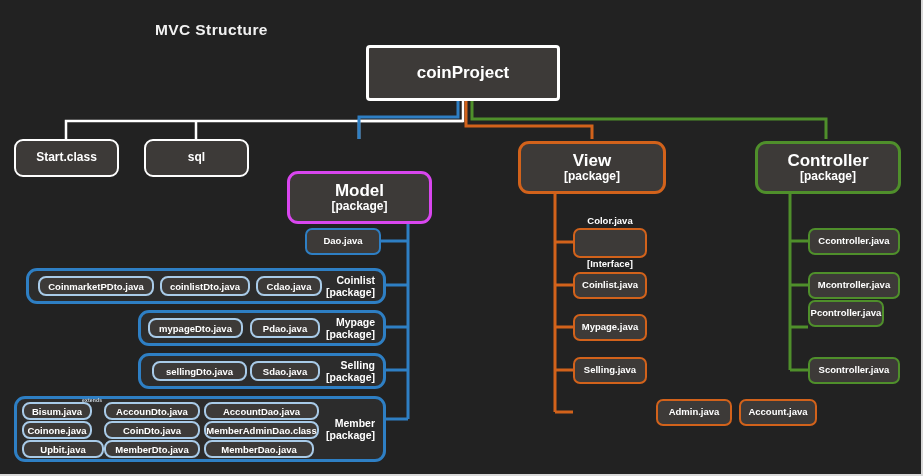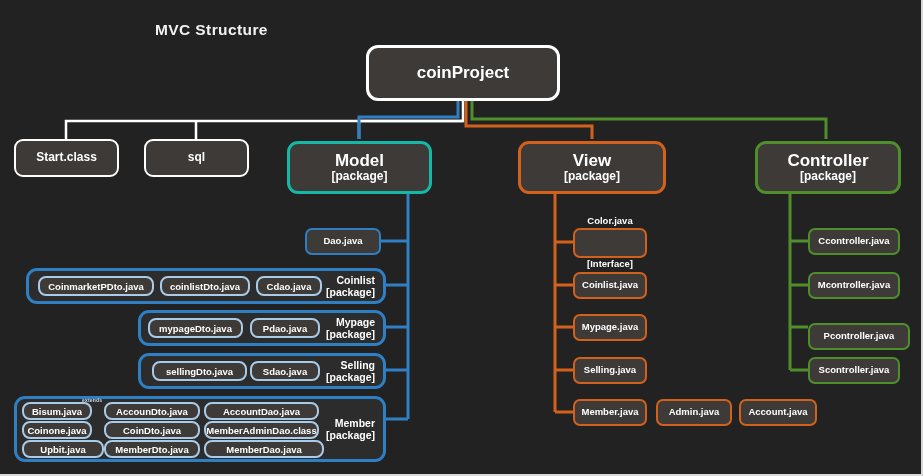--- a/index.html
+++ b/index.html
@@ -50,40 +50,40 @@
     line-height: 1.12;
     white-space: nowrap;
   }
   .node .sub {
     font-weight: bold;
   }
 
   
   .n-root {
     border: 3px solid #ffffff;
-    border-radius: 12px;
+    border-radius: 4px;
     font-size: 17px;
     font-weight: bold;
     justify-content: center;
   }
   
   .n-white {
     border: 2.5px solid #ffffff;
     border-radius: 9px;
     font-size: 12px;
     font-weight: bold;
   }
   
   .n-pkg {
     border-radius: 11px;
     font-size: 17px;
     font-weight: bold;
   }
   .n-pkg .sub { font-size: 12px; }
-  .pkg-model { border: 3px solid #14b8a6; }
+  .pkg-model { border: 3px solid #d946ef; margin-top: 30px; }
   .pkg-view  { border: 3px solid #d2621b; }
   .pkg-ctrl  { border: 3px solid #4f8f2b; }
 
   
   .n-leaf {
     border-radius: 7px;
     font-size: 9.5px;
     font-weight: bold;
   }
   .leaf-blue   { border: 2.5px solid #2e7fc4; }
@@ -273,21 +273,21 @@
   <div class="chip" style="left:104px; top:440px; width:96px; height:18px;">
     <span>MemberDto.java</span>
   </div>
 
   <div class="chip" style="left:204px; top:402px; width:115px; height:18px;">
     <span>AccountDao.java</span>
   </div>
   <div class="chip" style="left:204px; top:421px; width:115px; height:18px;">
     <span>MemberAdminDao.class</span>
   </div>
-  <div class="chip" style="left:204px; top:440px; width:120px; height:18px;">
+  <div class="chip" style="left:204px; top:440px; width:110px; height:18px;">
     <span>MemberDao.java</span>
   </div>
 
   <div class="node n-pkg pkg-view" style="left:518px; top:141px; width:148px; height:53px;">
     <span>View</span>
     <span class="sub">[package]</span>
   </div>
 
   <div class="node n-leaf leaf-orange" style="left:573px; top:228px; width:74px; height:30px;">
     <span>Color.java</span>
@@ -295,41 +295,38 @@
   </div>
   <div class="node n-leaf leaf-orange" style="left:573px; top:272px; width:74px; height:27px;">
     <span>Coinlist.java</span>
   </div>
   <div class="node n-leaf leaf-orange" style="left:573px; top:314px; width:74px; height:27px;">
     <span>Mypage.java</span>
   </div>
   <div class="node n-leaf leaf-orange" style="left:573px; top:357px; width:74px; height:27px;">
     <span>Selling.java</span>
   </div>
-  <div class="node n-leaf leaf-orange" style="left:573px; top:399px; width:74px; height:27px;">
-    <span>Member.java</span>
-  </div>
   <div class="node n-leaf leaf-orange" style="left:739px; top:399px; width:78px; height:27px;">
     <span>Account.java</span>
   </div>
   <div class="node n-leaf leaf-orange" style="left:656px; top:399px; width:76px; height:27px;">
     <span>Admin.java</span>
   </div>
 
   <div class="node n-pkg pkg-ctrl" style="left:755px; top:141px; width:146px; height:53px;">
     <span>Controller</span>
     <span class="sub">[package]</span>
   </div>
 
   <div class="node n-leaf leaf-green" style="left:808px; top:228px; width:92px; height:27px;">
     <span>Ccontroller.java</span>
   </div>
   <div class="node n-leaf leaf-green" style="left:808px; top:272px; width:92px; height:27px;">
     <span>Mcontroller.java</span>
   </div>
-  <div class="node n-leaf leaf-green" style="left:808px; top:323px; width:102px; height:27px;">
+  <div class="node n-leaf leaf-green" style="left:808px; top:300px; width:76px; height:27px;">
     <span>Pcontroller.java</span>
   </div>
   <div class="node n-leaf leaf-green" style="left:808px; top:357px; width:92px; height:27px;">
     <span>Scontroller.java</span>
   </div>
 
 </div>
 
 </body></html>

